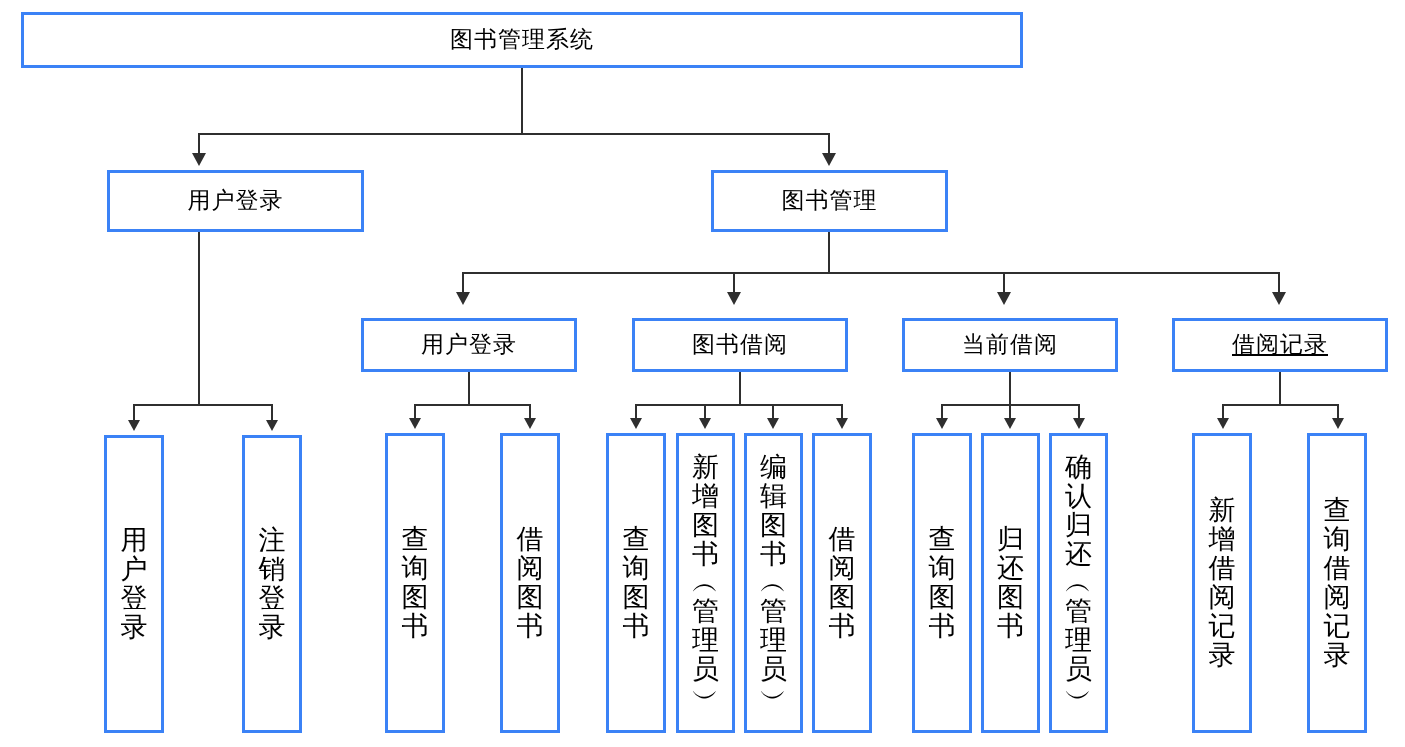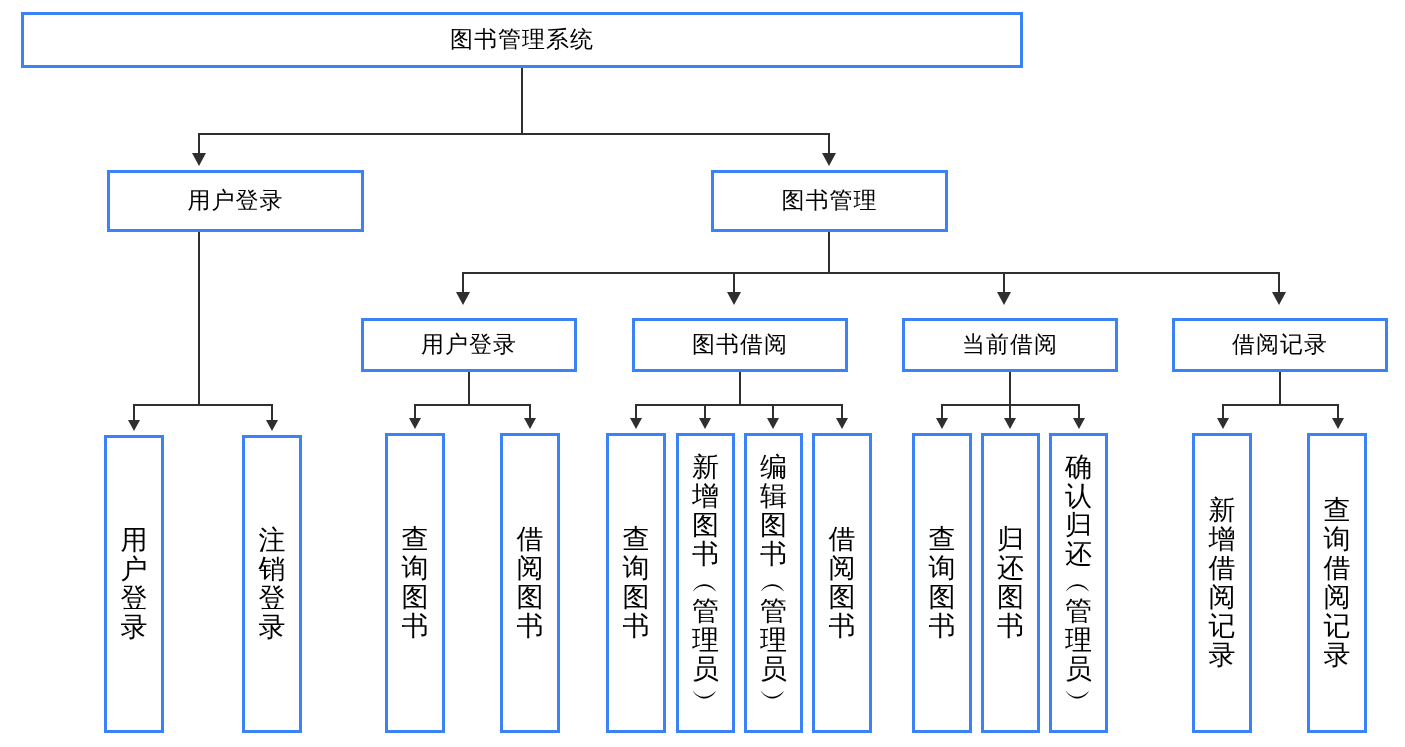--- a/index.html
+++ b/index.html
@@ -125,21 +125,21 @@
 
   <div class="box h-box" style="left:361px;top:318px;width:216px;height:54px;">
     <span class="lbl">用户登录</span>
   </div>
   <div class="box h-box" style="left:902px;top:318px;width:216px;height:54px;">
     <span class="lbl">当前借阅</span>
   </div>
   <div class="box h-box" style="left:632px;top:318px;width:216px;height:54px;">
     <span class="lbl">图书借阅</span>
   </div>
-  <div class="box h-box" style="left:1172px;top:318px;width:216px;height:54px;">
+  <div class="box h-box" style="left:1172px;top:318px;width:216px;height:54px;text-decoration:underline;">
     <span class="lbl">借阅记录</span>
   </div>
 
   <div class="ln vln" style="left:468px;top:372px;width:2px;height:33px;"></div>
   <div class="ln hln" style="left:414px;top:404px;width:117px;height:2px;"></div>
   <div class="ln vln" style="left:414px;top:404px;width:2px;height:16px;"></div>
   <div class="arrow small" style="left:409px;top:418px;"></div>
   <div class="ln vln" style="left:529px;top:404px;width:2px;height:16px;"></div>
   <div class="arrow small" style="left:524px;top:418px;"></div>
 

